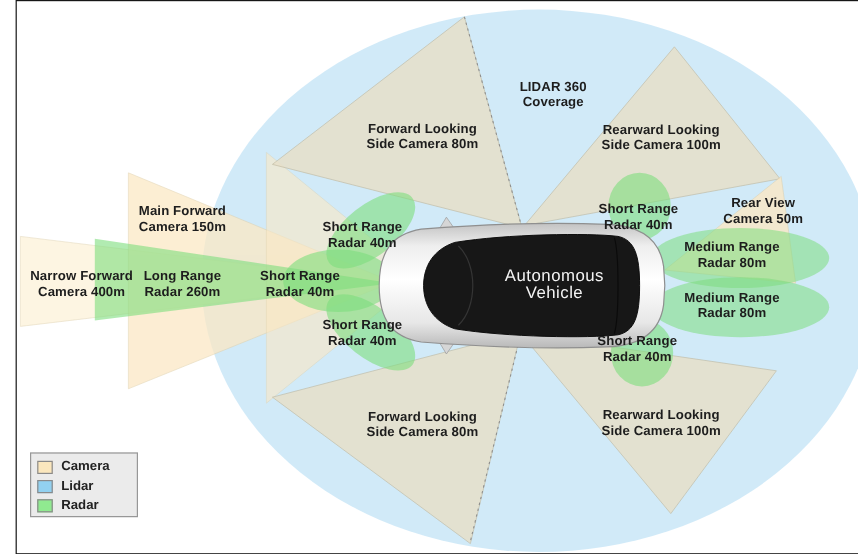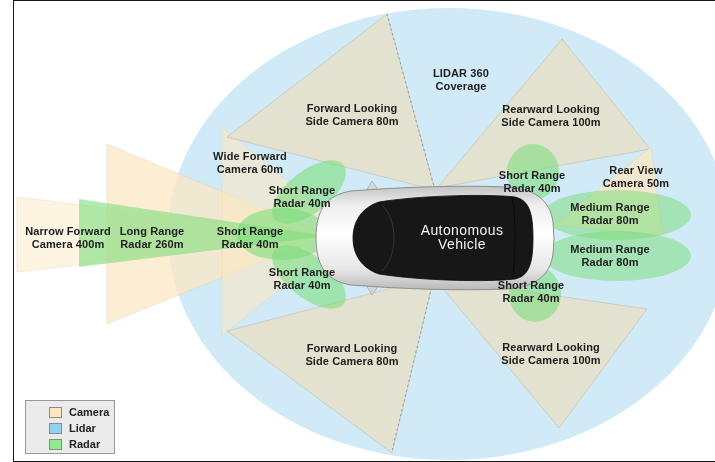--- a/index.html
+++ b/index.html
@@ -27,26 +27,26 @@
     pointer-events:none;
   }
   .lbl.vehicle{
     color:#f4f4f4;
     font-weight:normal;
     font-size:14px;
     line-height:13.5px;
     letter-spacing:.4px;
   }
   #legend{
-    position:absolute;left:11px;top:399px;
+    position:absolute;left:11px;top:376px;
     width:90px;height:54px;
     box-sizing:border-box;
     background:#ebebeb;
     border:1.5px solid #979797;
-    padding:4px 0 0 23px;
+    padding:4px 0 0 5px;
   }
   .legend-row{display:flex;align-items:center;height:15px;margin-bottom:1px;}
   .swatch{
     width:13px;height:11px;
     border:1px solid #8a8a8a;
     box-sizing:border-box;
     flex:0 0 auto;
   }
   .legend-label{
     margin-left:7px;
@@ -121,22 +121,22 @@
       <path d="M498,197 C502,211 502,263 498,277" fill="none" stroke="#000000" stroke-width="1" opacity="0.55"></path>
     </g>
   </svg>
 
   <div class="lbl" style="left:447px;top:78px">LIDAR 360
 Coverage</div>
   <div class="lbl" style="left:338px;top:113px">Forward Looking
 Side Camera 80m</div>
   <div class="lbl" style="left:537px;top:114px">Rearward Looking
 Side Camera 100m</div>
-  <div class="lbl" style="left:236px;top:161px">Wide Forward
-Camera 60m</div>
+  <div class="lbl" style="left:138px;top:182px">Main Forward
+Camera 150m</div>
   <div class="lbl" style="left:54px;top:236px">Narrow Forward
 Camera 400m</div>
   <div class="lbl" style="left:138px;top:236px">Long Range
 Radar 260m</div>
   <div class="lbl" style="left:236px;top:236px">Short Range
 Radar 40m</div>
   <div class="lbl" style="left:288px;top:195px">Short Range
 Radar 40m</div>
   <div class="lbl" style="left:288px;top:277px">Short Range
 Radar 40m</div>

